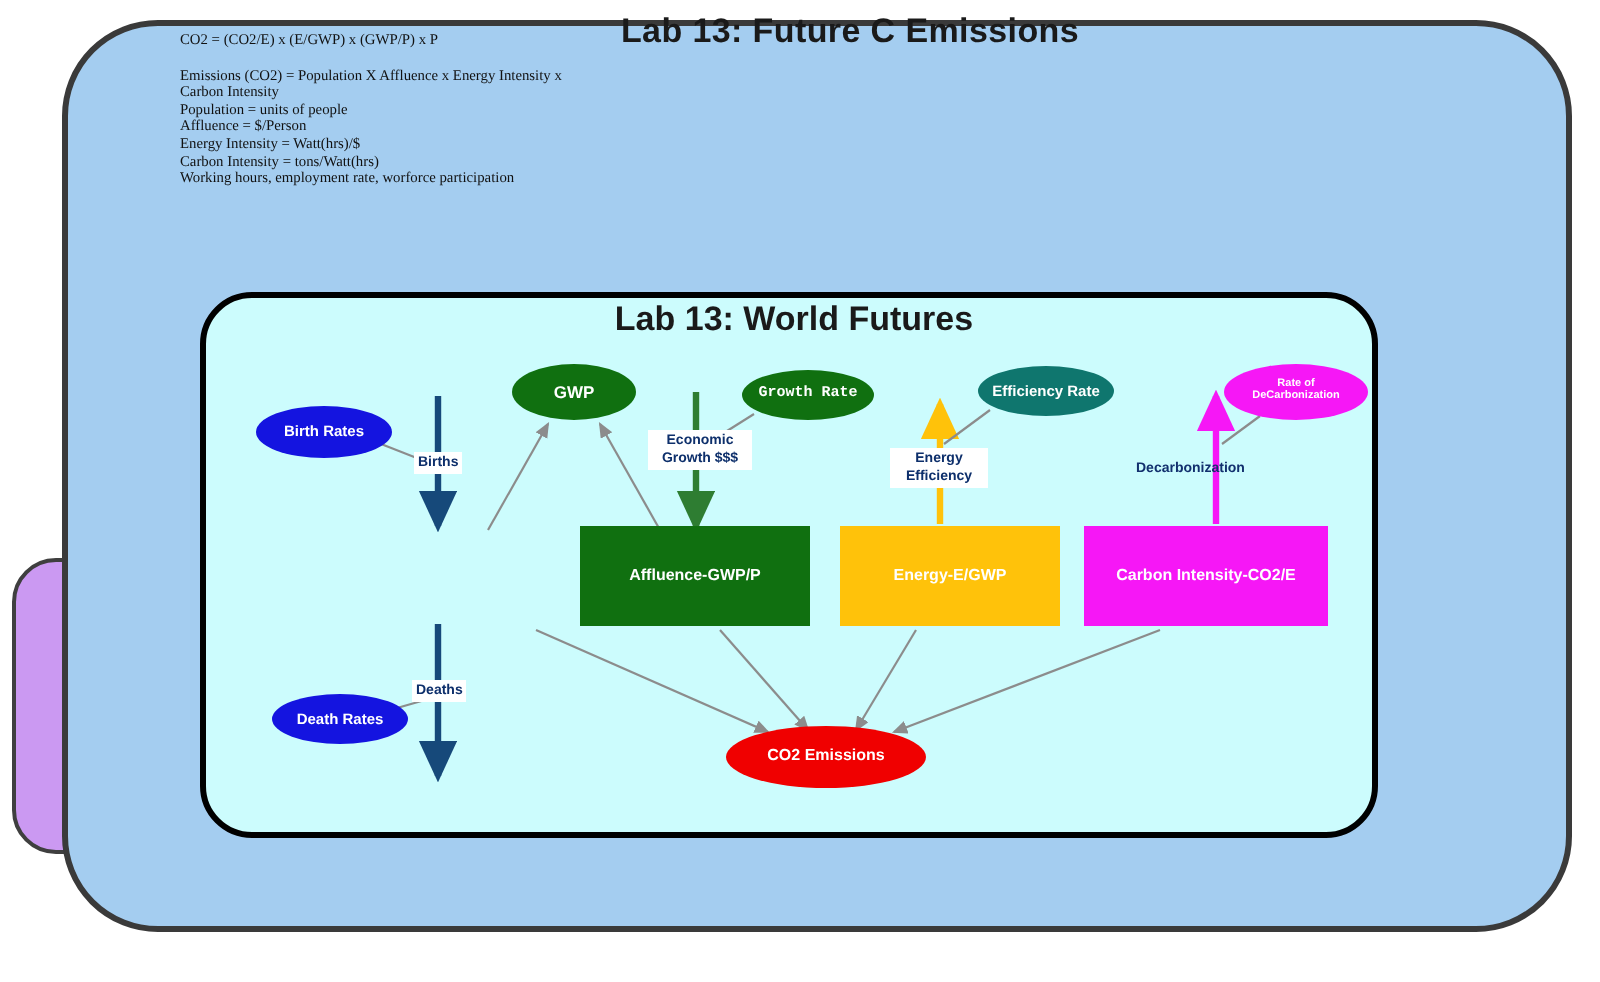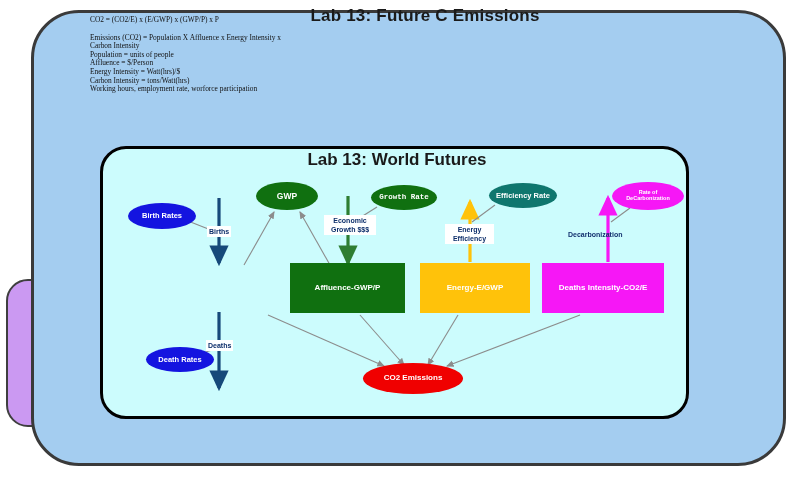--- a/index.html
+++ b/index.html
@@ -181,24 +181,24 @@
 
   <div class="node rect" style="left:290px;top:263px;width:115px;height:50px;background:#107010;font-size:8px;">
     <span>Affluence-GWP/P</span>
   </div>
 
   <div class="node rect" style="left:420px;top:263px;width:110px;height:50px;background:#ffc20a;font-size:8px;">
     <span>Energy-E/GWP</span>
   </div>
 
   <div class="node rect" style="left:542px;top:263px;width:122px;height:50px;background:#f617f6;font-size:8px;">
-    <span>Deaths Intensity-CO2/E</span>
-  </div>
-
-  <div class="node ellipse" style="left:146px;top:347px;width:68px;height:25px;background:#1414e0;font-size:7.5px;">
+    <span>Carbon Intensity-CO2/E</span>
+  </div>
+
+  <div class="node ellipse" style="left:136px;top:347px;width:68px;height:25px;background:#1414e0;font-size:7.5px;">
     <span>Death Rates</span>
   </div>
 
   <div class="node ellipse" style="left:363px;top:363px;width:100px;height:31px;background:#f00000;font-size:8px;">
     <span>CO2 Emissions</span>
   </div>
 
   <div class="edge-label" style="left:207px;top:226px;">
     <span>Births</span>
   </div>

